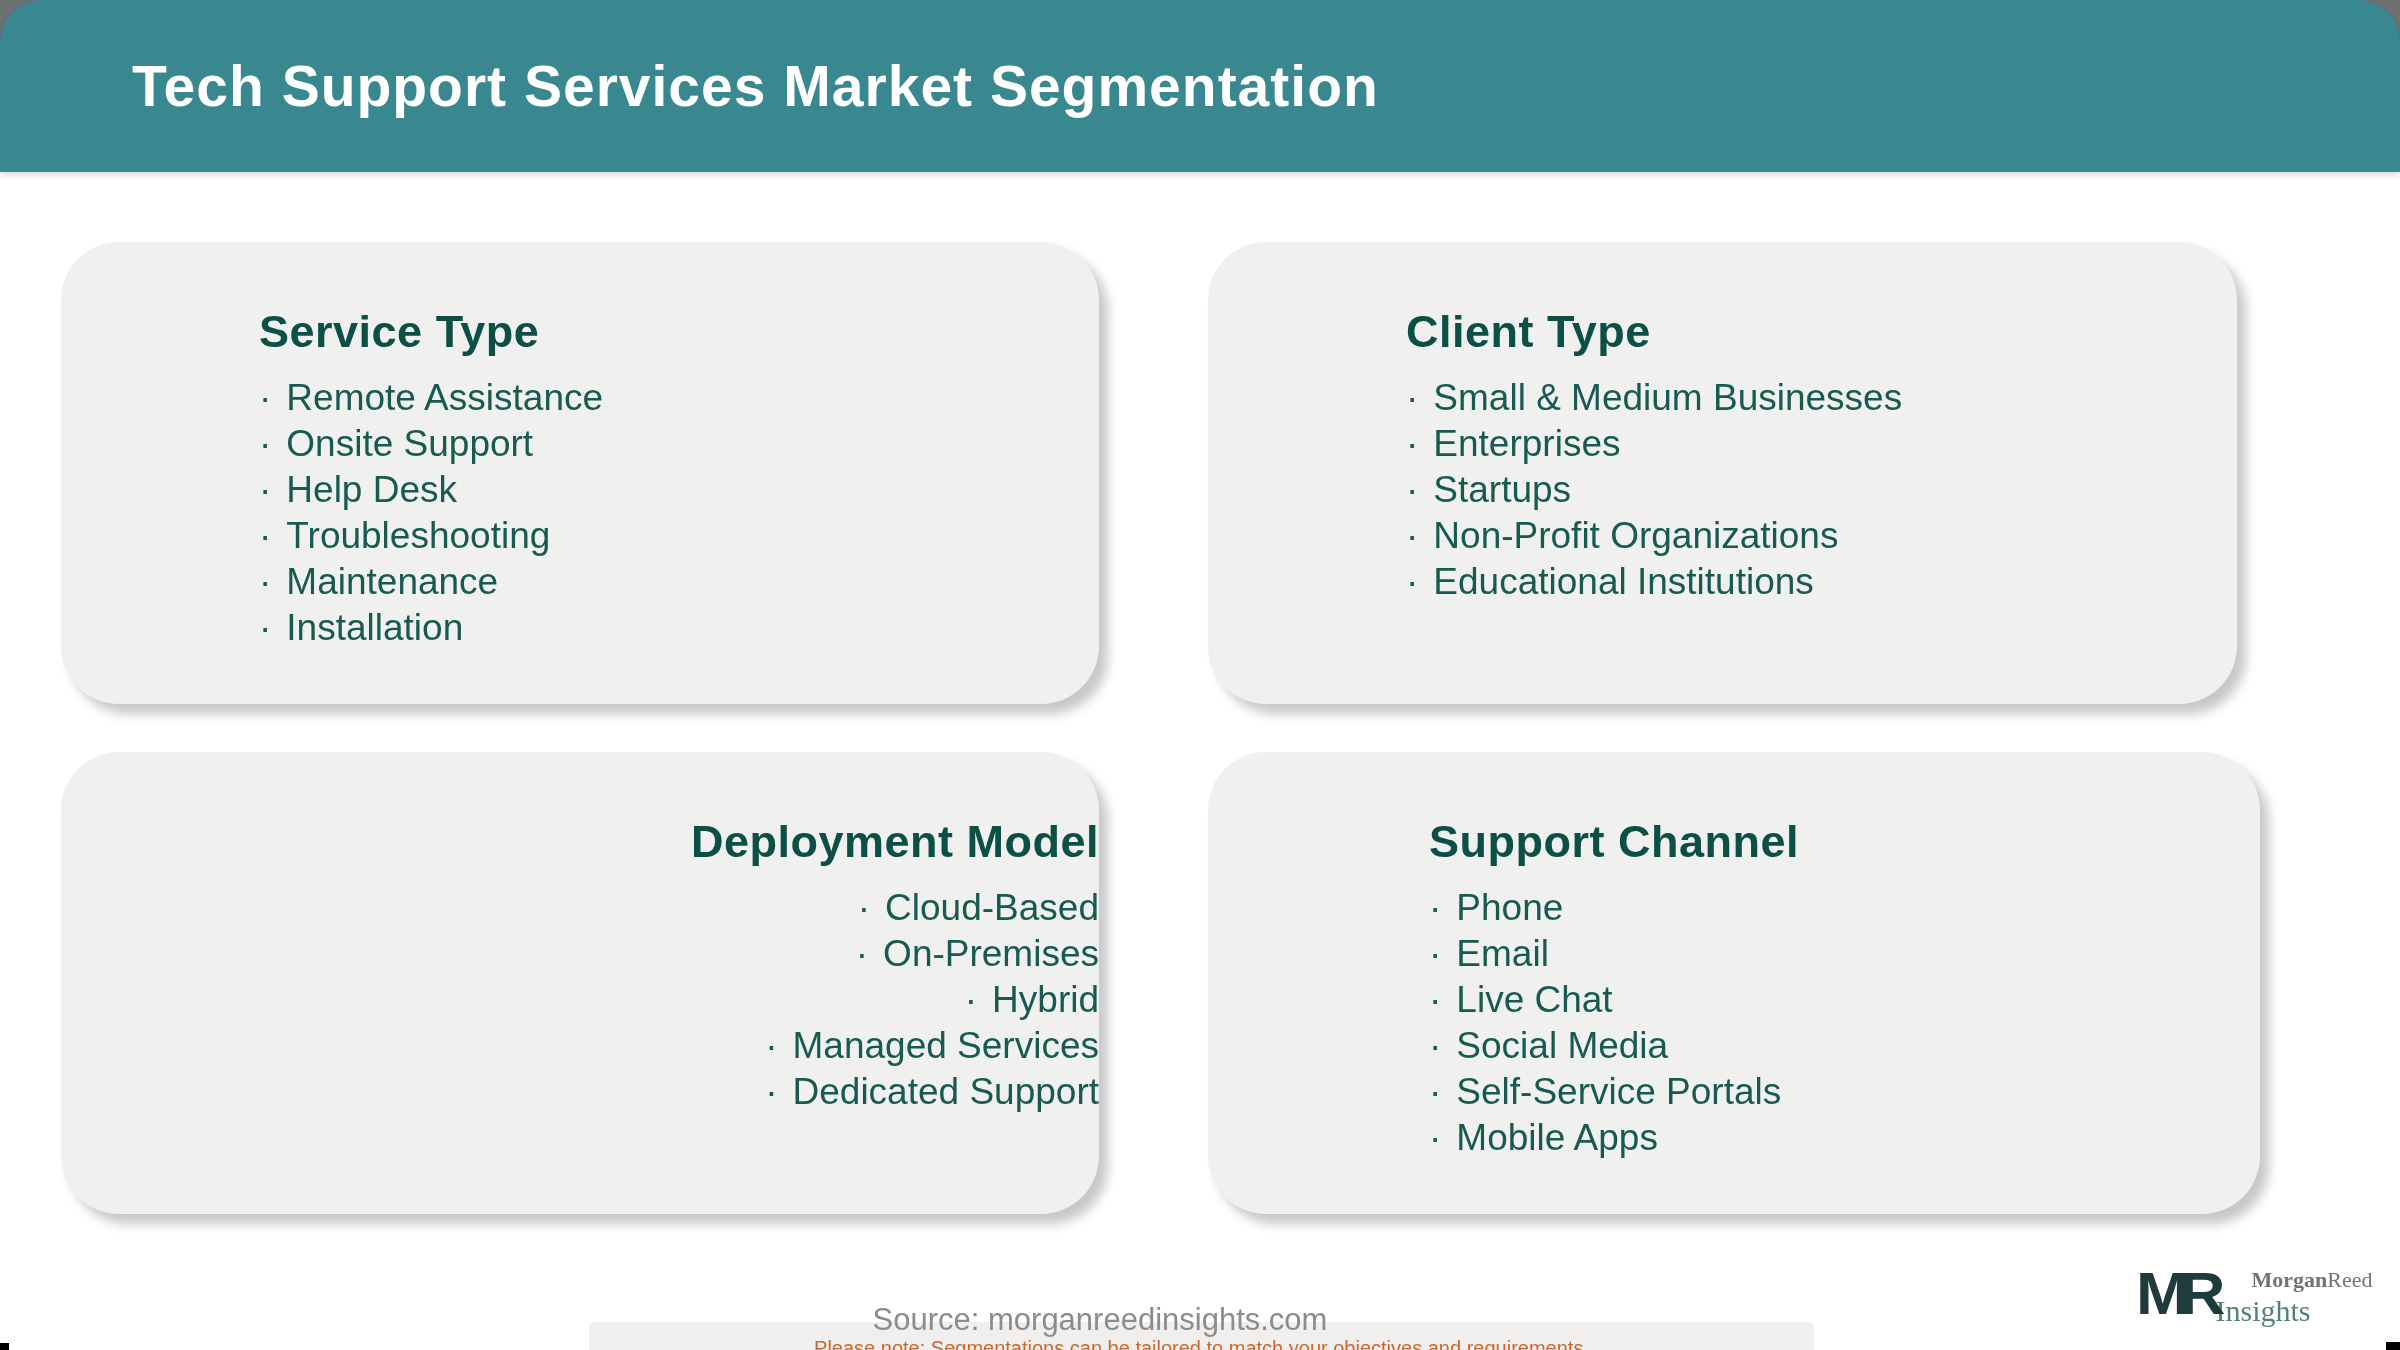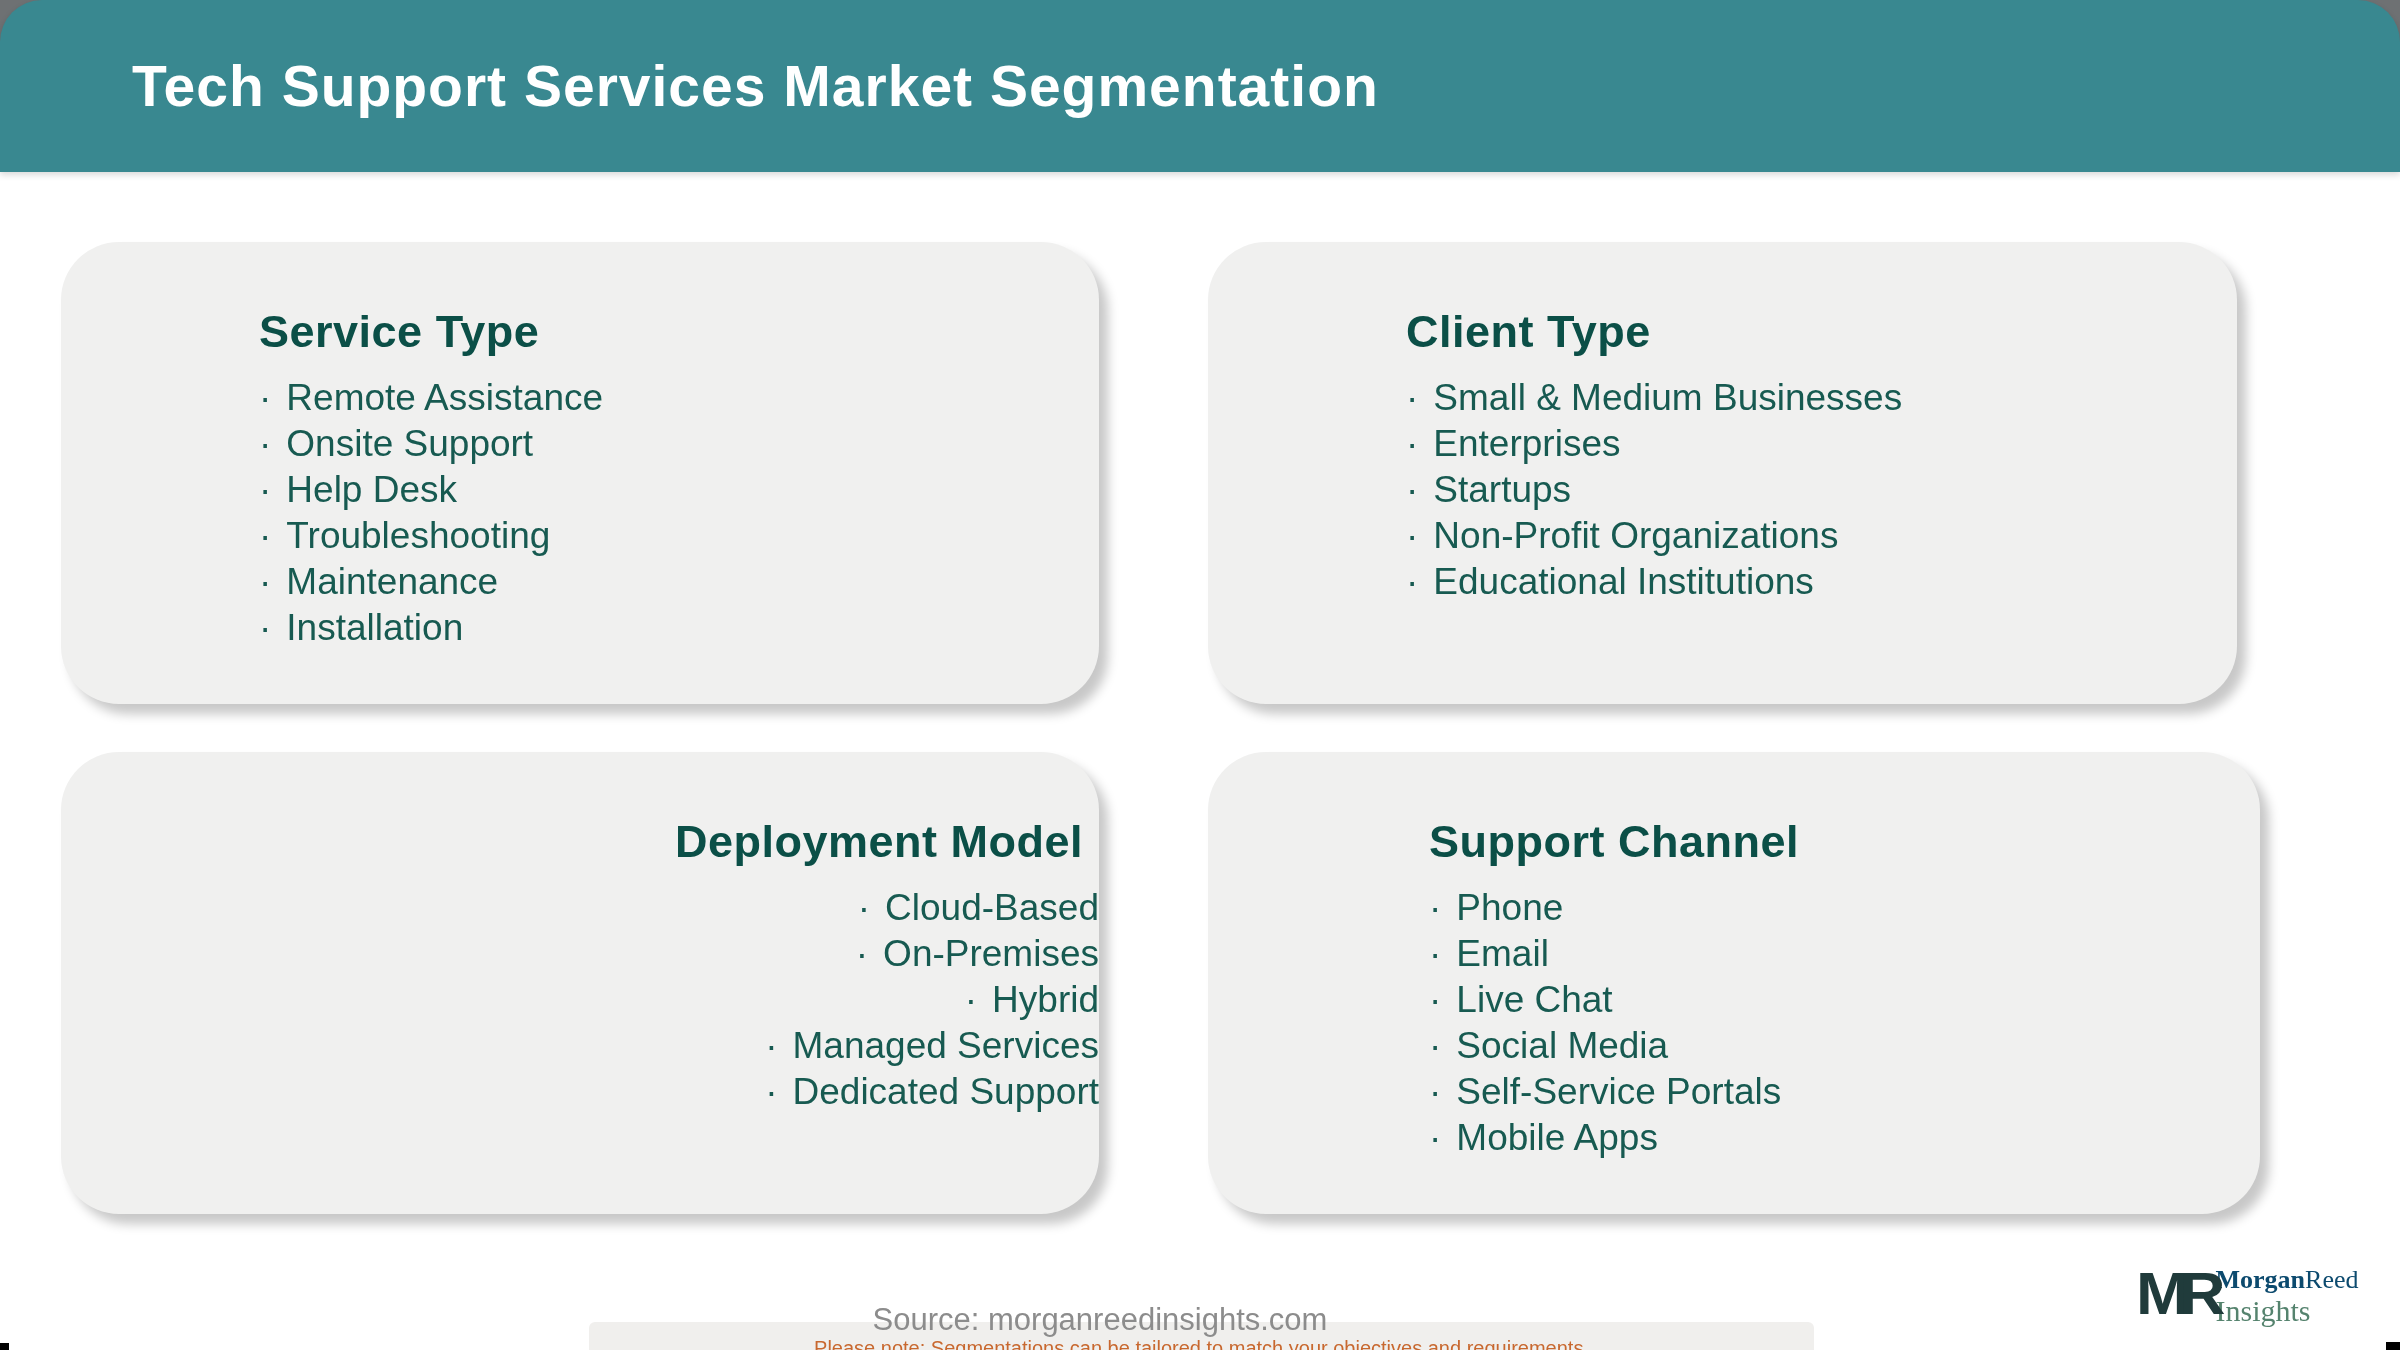--- a/index.html
+++ b/index.html
@@ -27,21 +27,21 @@
   .card{
     position:absolute;background:#f0f0ef;border-radius:58px;
     box-shadow:9px 10px 11px rgba(0,0,0,0.22);
   }
   .card.c1{left:61px; top:242px; width:1038px; height:462px;}
   .card.c2{left:1208px;top:242px; width:1029px; height:462px;}
   .card.c3{left:61px; top:752px; width:1038px; height:462px;text-align:right;}
   .card.c4{left:1208px;top:752px; width:1029px; height:462px;padding-left:23px;}
 
   .card h2{
-    margin:62px 16px 0 198px;
+    margin:62px 0 0 198px;
     font-size:45px;font-weight:bold;color:#0b4f47;letter-spacing:0.5px;
     line-height:56px;
   }
   .card ul{
     list-style:none;margin:15px 0 0 198px;padding:0;
     font-size:37px;line-height:46px;color:#175a51;
   }
   .card ul li::before{content:"·";margin-right:15px;}
 
   .note{
@@ -57,21 +57,21 @@
 
   .logo{
     position:absolute;left:2136px;top:1264px;
     display:flex;align-items:flex-start;gap:0;
   }
   .logo .monogram{
     font-size:64px;font-weight:bold;letter-spacing:-10px;
     color:#203b3b;line-height:60px;transform:scaleY(0.92);
   }
   .logo .wordmark{font-family:"Liberation Serif",serif;line-height:31px;}
-  .logo .wordmark .line1{font-size:26px;color:#0c4a6e;white-space:nowrap;}
+  .logo .wordmark .line1{font-size:22px;color:#737373;white-space:nowrap;margin-left:36px;}
   .logo .wordmark .line1 .bold{font-weight:bold;}
   .logo .wordmark .line2{font-size:30px;color:#55836e;}
 
   .mark{position:absolute;background:#000000;}
   .mark.bl{left:0;top:1343px;width:9px;height:7px;}
   .mark.br{left:2386px;top:1342px;width:14px;height:8px;}
 </style>
 </head>
 <body>
 

